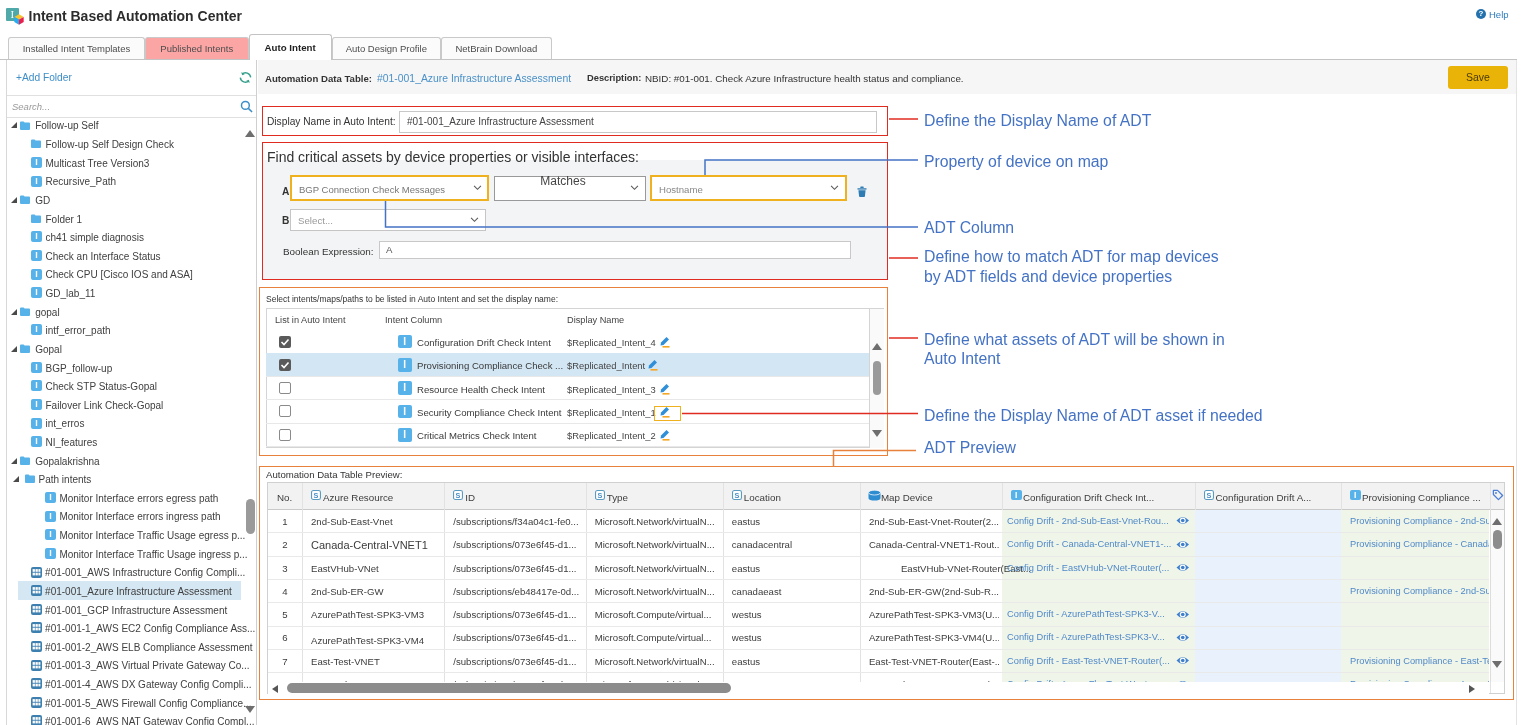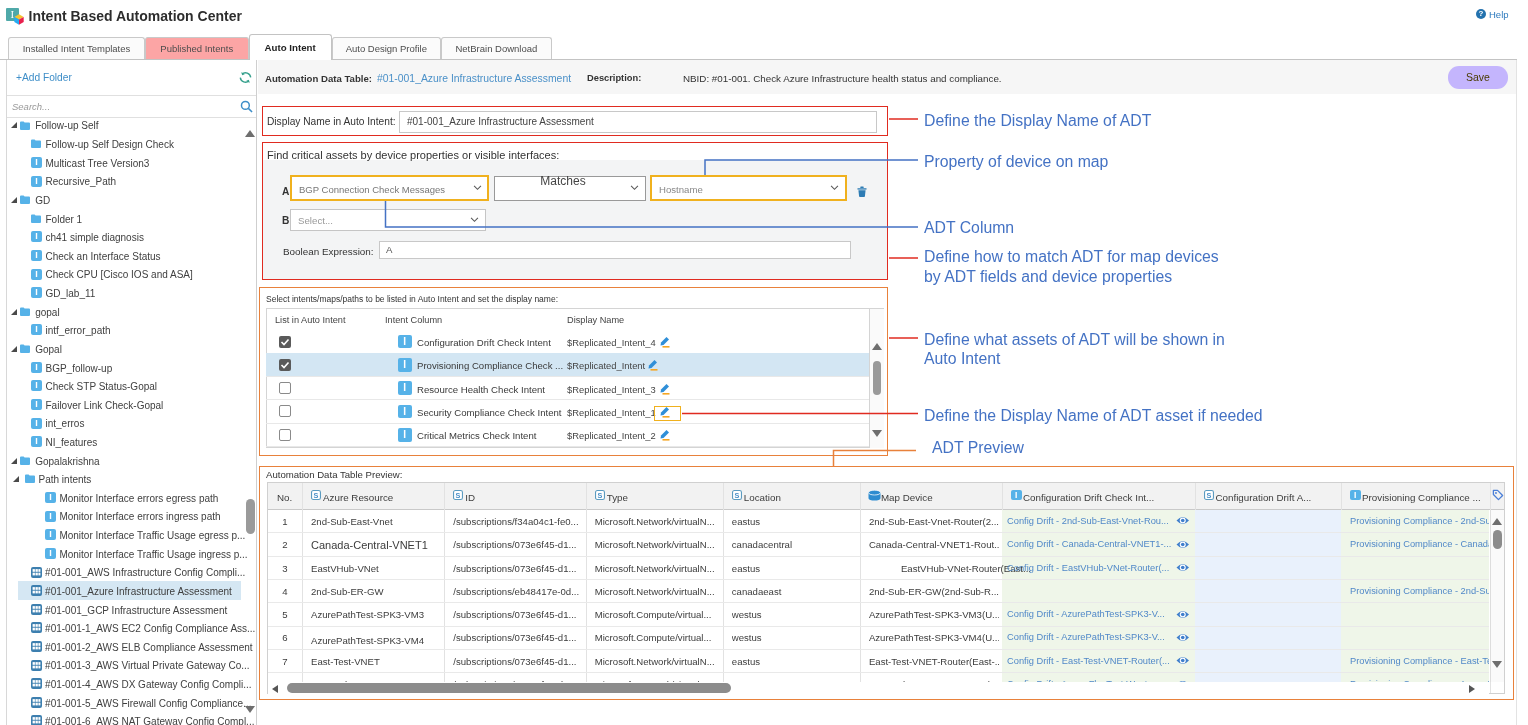--- a/index.html
+++ b/index.html
@@ -303,30 +303,30 @@
 <div class="abs" style="left:245.5px;top:499px;width:9px;height:35px;background:#9a9a9a;border-radius:4.5px;"></div>
 <svg class="abs" style="left:244px;top:705px;" width="12" height="9" viewBox="0 0 12 9">
     <polygon points="1,1 11,1 6,8" fill="#6e6e6e"></polygon>
   </svg>
 
 <div class="abs" style="left:258px;top:60px;width:1258px;height:34px;background:#F6F6F6;"></div>
 <div class="abs" style="left:1516px;top:60px;width:1px;height:665px;background:#e3e3e3;"></div>
 <div class="abs" style="left:265px;top:73px;font-size:9.6px;font-weight:bold;color:#333;">Automation Data Table:</div>
 <div class="abs" style="left:377px;top:72.5px;font-size:10.4px;color:#4A90C8;">#01-001_Azure Infrastructure Assessment</div>
 <div class="abs" style="left:587px;top:73px;font-size:9.3px;font-weight:bold;color:#333;">Description:</div>
-<div class="abs" style="left:645px;top:73px;font-size:9.8px;color:#333;margin-left:38px;">NBID: #01-001. Check Azure Infrastructure health status and compliance.</div>
-<div class="abs" style="left:1448px;top:66px;width:60px;height:23px;background:#c4b5fd;border-radius:11px;text-align:center;line-height:23px;font-size:10.5px;color:#4a3b00;">Save</div>
+<div class="abs" style="left:645px;top:73px;font-size:9.8px;color:#333;">NBID: #01-001. Check Azure Infrastructure health status and compliance.</div>
+<div class="abs" style="left:1448px;top:66px;width:60px;height:23px;background:#eab308;border-radius:3px;text-align:center;line-height:23px;font-size:10.5px;color:#4a3b00;">Save</div>
 
 <div class="abs" style="left:262px;top:106px;width:626px;height:30px;border:1px solid #E02B20;"></div>
 <div class="abs" style="left:267px;top:116px;font-size:10.2px;color:#333;">Display Name in Auto Intent:</div>
 <div class="abs nowrap" style="left:399px;top:110.5px;width:478px;height:22px;border:1px solid #c8c8c8;background:#fff;font-size:10px;color:#444;line-height:20px;padding-left:7px;">#01-001_Azure Infrastructure Assessment</div>
 
 <div class="abs" style="left:262px;top:142px;width:626px;height:138px;border:1px solid #E02B20;background:#fff;"></div>
 <div class="abs" style="left:263px;top:160px;width:624px;height:119px;background:#F3F4F5;"></div>
-<div class="abs" style="left:267px;top:149px;font-size:11px;color:#333;">Find critical assets by device properties or visible interfaces:</div>
+<div class="abs" style="left:267px;top:149px;font-size:14px;color:#333;">Find critical assets by device properties or visible interfaces:</div>
 <div class="abs" style="left:282px;top:186px;font-size:10.2px;font-weight:bold;color:#333;">A</div>
 <div class="abs" style="left:290px;top:175px;width:199px;height:26px;background:#fff;border:2px solid #F0B11E;"></div>
 <div class="abs nowrap" style="left:299px;top:183.5px;width:170px;font-size:9.5px;color:#777;">BGP Connection Check Messages</div>
 <svg class="abs" style="left:473px;top:185px;" width="9" height="6" viewBox="0 0 10 7">
     <path d="M1 1l4 4 4-4" fill="none" stroke="#5a5a5a" stroke-width="1.3"></path>
   </svg>
 <div class="abs" style="left:494px;top:176px;width:152px;height:25px;background:#fff;border:1px solid #999;"></div>
 <div class="abs nowrap" style="left:503px;top:174px;width:120px;font-size:12px;color:#444;text-align:center;">Matches</div>
 <svg class="abs" style="left:630px;top:185px;" width="9" height="6" viewBox="0 0 10 7">
     <path d="M1 1l4 4 4-4" fill="none" stroke="#5a5a5a" stroke-width="1.3"></path>
@@ -628,12 +628,12 @@
 <path d="M682 413.6 H918" stroke="#E02B20"></path>
 <path d="M833.5 466 V450.6 H916" stroke="#E8813B"></path>
 </g>
   </svg>
 <div class="abs" style="left:924px;top:110.5px;font-size:15.8px;color:#4472C4;line-height:19.4px;">Define the Display Name of ADT</div>
 <div class="abs" style="left:924px;top:151.5px;font-size:15.8px;color:#4472C4;line-height:19.4px;">Property of device on map</div>
 <div class="abs" style="left:924px;top:217.5px;font-size:15.8px;color:#4472C4;line-height:19.4px;">ADT Column</div>
 <div class="abs" style="left:924px;top:247.3px;font-size:15.8px;color:#4472C4;line-height:19.4px;">Define how to match ADT for map devices<br>by ADT fields and device properties</div>
 <div class="abs" style="left:924px;top:329.6px;font-size:15.8px;color:#4472C4;line-height:19.4px;">Define what assets of ADT will be shown in<br>Auto Intent</div>
 <div class="abs" style="left:924px;top:405.6px;font-size:15.8px;color:#4472C4;line-height:19.4px;">Define the Display Name of ADT asset if needed</div>
-<div class="abs" style="left:924px;top:437.5px;font-size:15.8px;color:#4472C4;line-height:19.4px;margin-left:8px;">ADT Preview</div>
+<div class="abs" style="left:924px;top:437.5px;font-size:15.8px;color:#4472C4;line-height:19.4px;">ADT Preview</div>
 </body></html>

